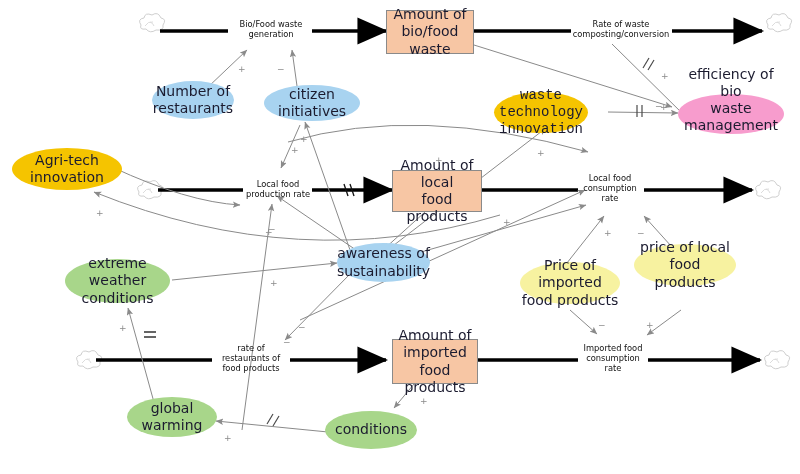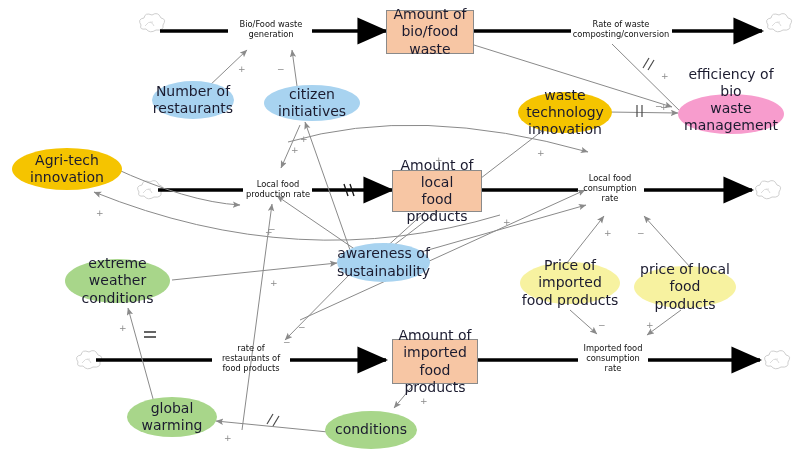--- a/index.html
+++ b/index.html
@@ -147,21 +147,21 @@
     <span style="white-space:pre-line">Number of
 restaurants</span>
   </div>
   <div class="node ell blue" style="left:264px;top:85px;width:96px;height:36px;">
     <span style="white-space:pre-line">citizen initiatives</span>
   </div>
   <div class="node ell blue" style="left:337px;top:243px;width:93px;height:39px;">
     <span style="white-space:pre-line">awareness of
 sustainability</span>
   </div>
-  <div class="node ell gold" style="left:518px;top:92px;width:94px;height:41px;">
+  <div class="node ell gold" style="left:494px;top:92px;width:94px;height:41px;font-family:Liberation Mono, monospace;">
     <span style="white-space:pre-line">waste technology
 innovation</span>
   </div>
   <div class="node ell gold" style="left:12px;top:148px;width:110px;height:42px;justify-content:center;">
     <span style="white-space:pre-line">Agri-tech innovation</span>
   </div>
   <div class="node ell pink" style="left:678px;top:94px;width:106px;height:40px;align-items:flex-end;">
     <span style="white-space:pre-line">efficiency of bio
 waste management</span>
   </div>
@@ -172,21 +172,21 @@
   <div class="node ell green" style="left:127px;top:397px;width:90px;height:40px;">
     <span style="white-space:pre-line">global warming</span>
   </div>
   <div class="node ell green" style="left:325px;top:411px;width:92px;height:38px;">
     <span style="white-space:pre-line">conditions</span>
   </div>
   <div class="node ell yellow-o" style="left:520px;top:262px;width:100px;height:42px;">
     <span style="white-space:pre-line">Price of imported
 food products</span>
   </div>
-  <div class="node ell yellow-o" style="left:634px;top:266px;width:102px;height:42px;">
+  <div class="node ell yellow-o" style="left:634px;top:244px;width:102px;height:42px;">
     <span style="white-space:pre-line">price of local food
 products</span>
   </div>
 
   <div class="flowlabel" style="left:228px;top:19px;width:86px;">
     <span style="white-space:pre-line">Bio/Food waste
 generation</span>
   </div>
   <div class="flowlabel" style="left:565px;top:19px;width:112px;">
     <span style="white-space:pre-line">Rate of waste

